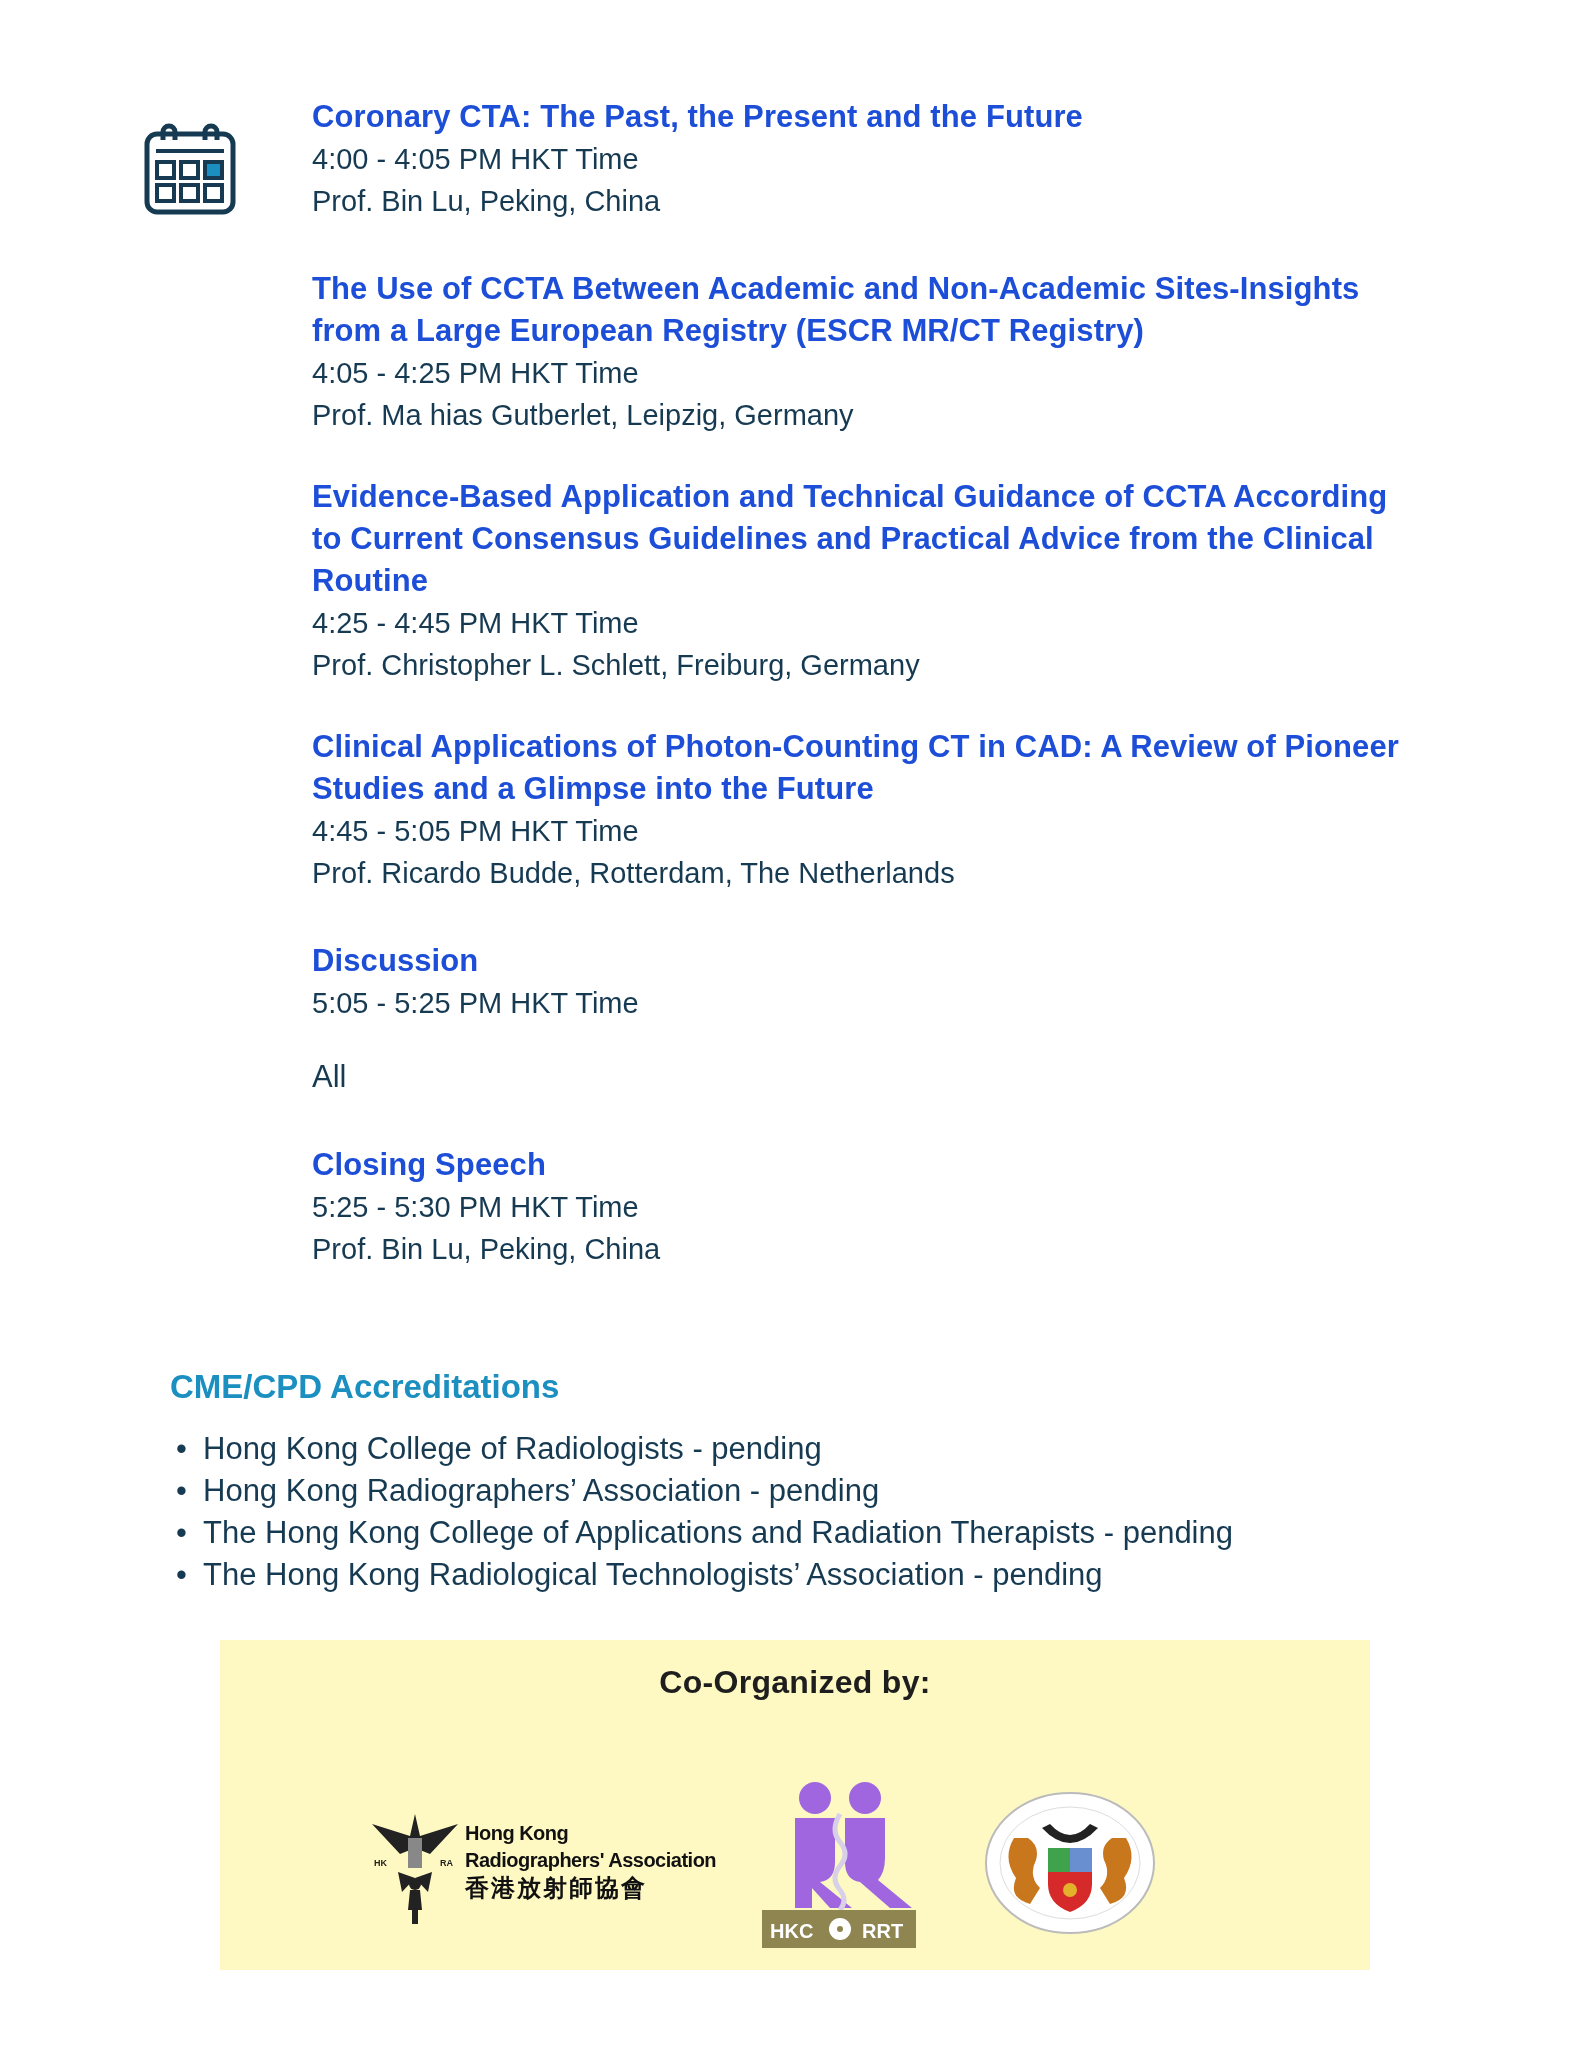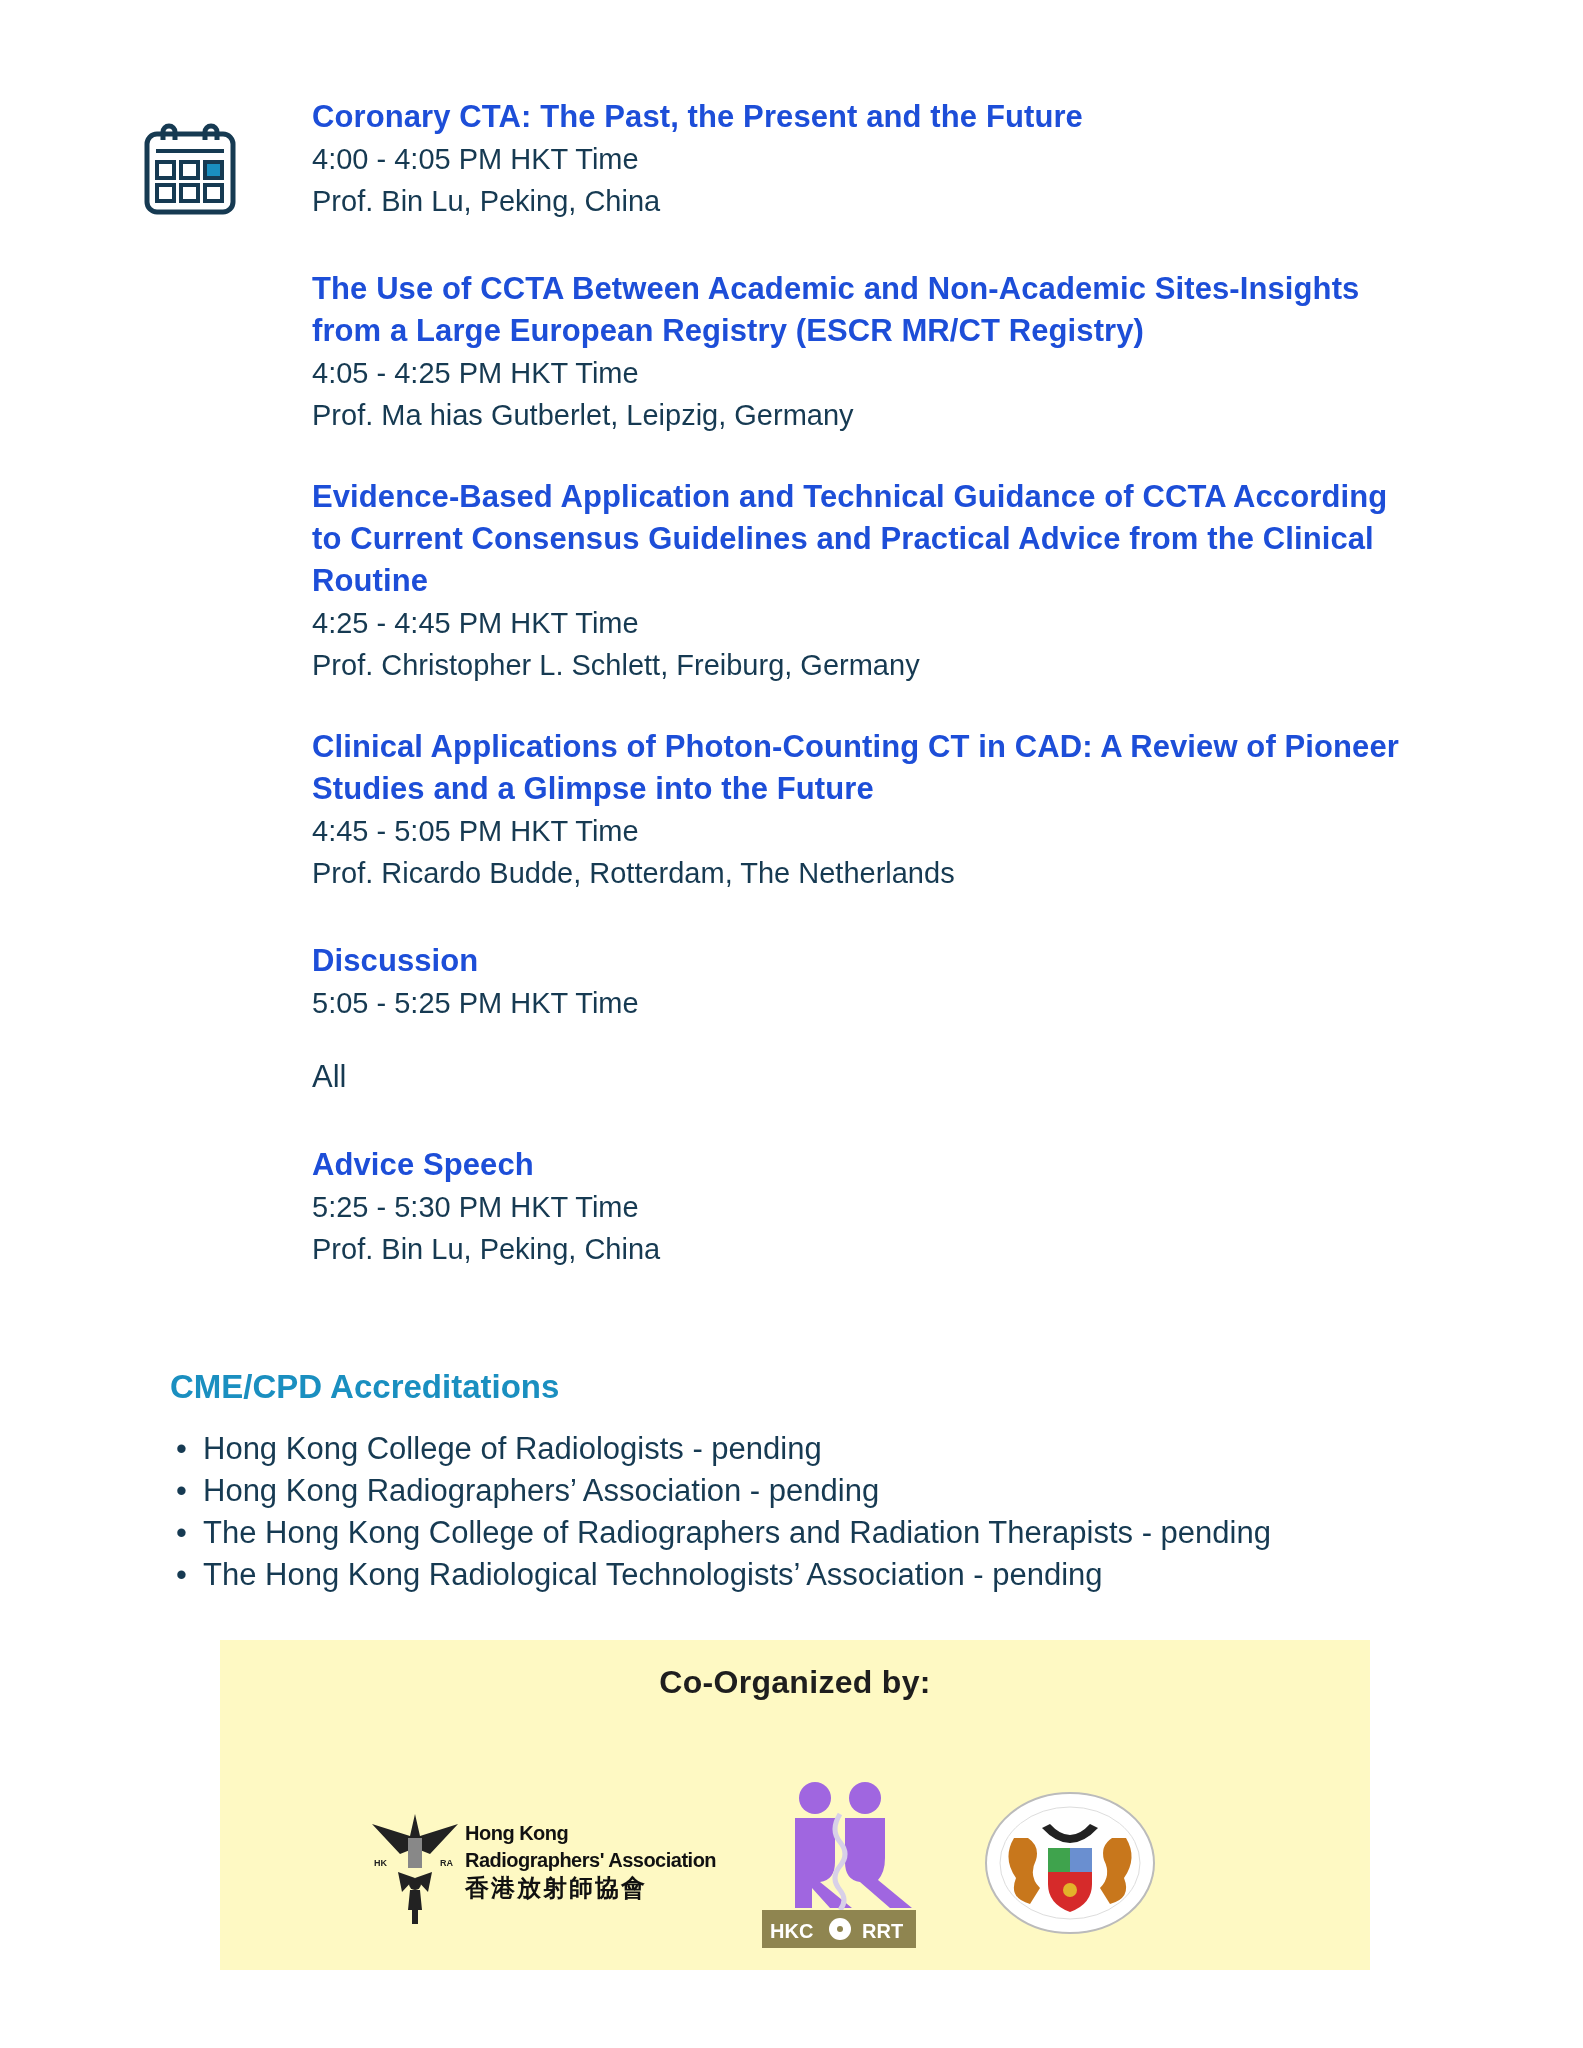--- a/index.html
+++ b/index.html
@@ -71,39 +71,39 @@
     <div class="s-line">Prof. Ricardo Budde, Rotterdam, The Netherlands</div>
   </div>
   <div class="gap-a"></div>
   <div class="session">
     <div class="s-title">Discussion</div>
     <div class="s-line">5:05 - 5:25 PM HKT Time</div>
     <div class="all-line">All</div>
   </div>
   <div class="gap-a"></div>
   <div class="session">
-    <div class="s-title">Advice Speech</div>
+    <div class="s-title">Closing Speech</div>
     <div class="s-line">5:25 - 5:30 PM HKT Time</div>
     <div class="s-line">Prof. Bin Lu, Peking, China</div>
   </div>
 </div>
 
 <div class="cme-title">CME/CPD Accreditations</div>
 <ul class="cme-list">
   <li>
       <span class="bullet">•</span>
       <span>Hong Kong College of Radiologists - pending</span>
     </li>
   <li>
       <span class="bullet">•</span>
       <span>Hong Kong Radiographers’ Association - pending</span>
     </li>
   <li>
       <span class="bullet">•</span>
-      <span>The Hong Kong College of Radiographers and Radiation Therapists - pending</span>
+      <span>The Hong Kong College of Applications and Radiation Therapists - pending</span>
     </li>
   <li>
       <span class="bullet">•</span>
       <span>The Hong Kong Radiological Technologists’ Association - pending</span>
     </li>
 </ul>
 
 <div class="co-box">
   <div class="co-title">Co-Organized by:</div>
 

